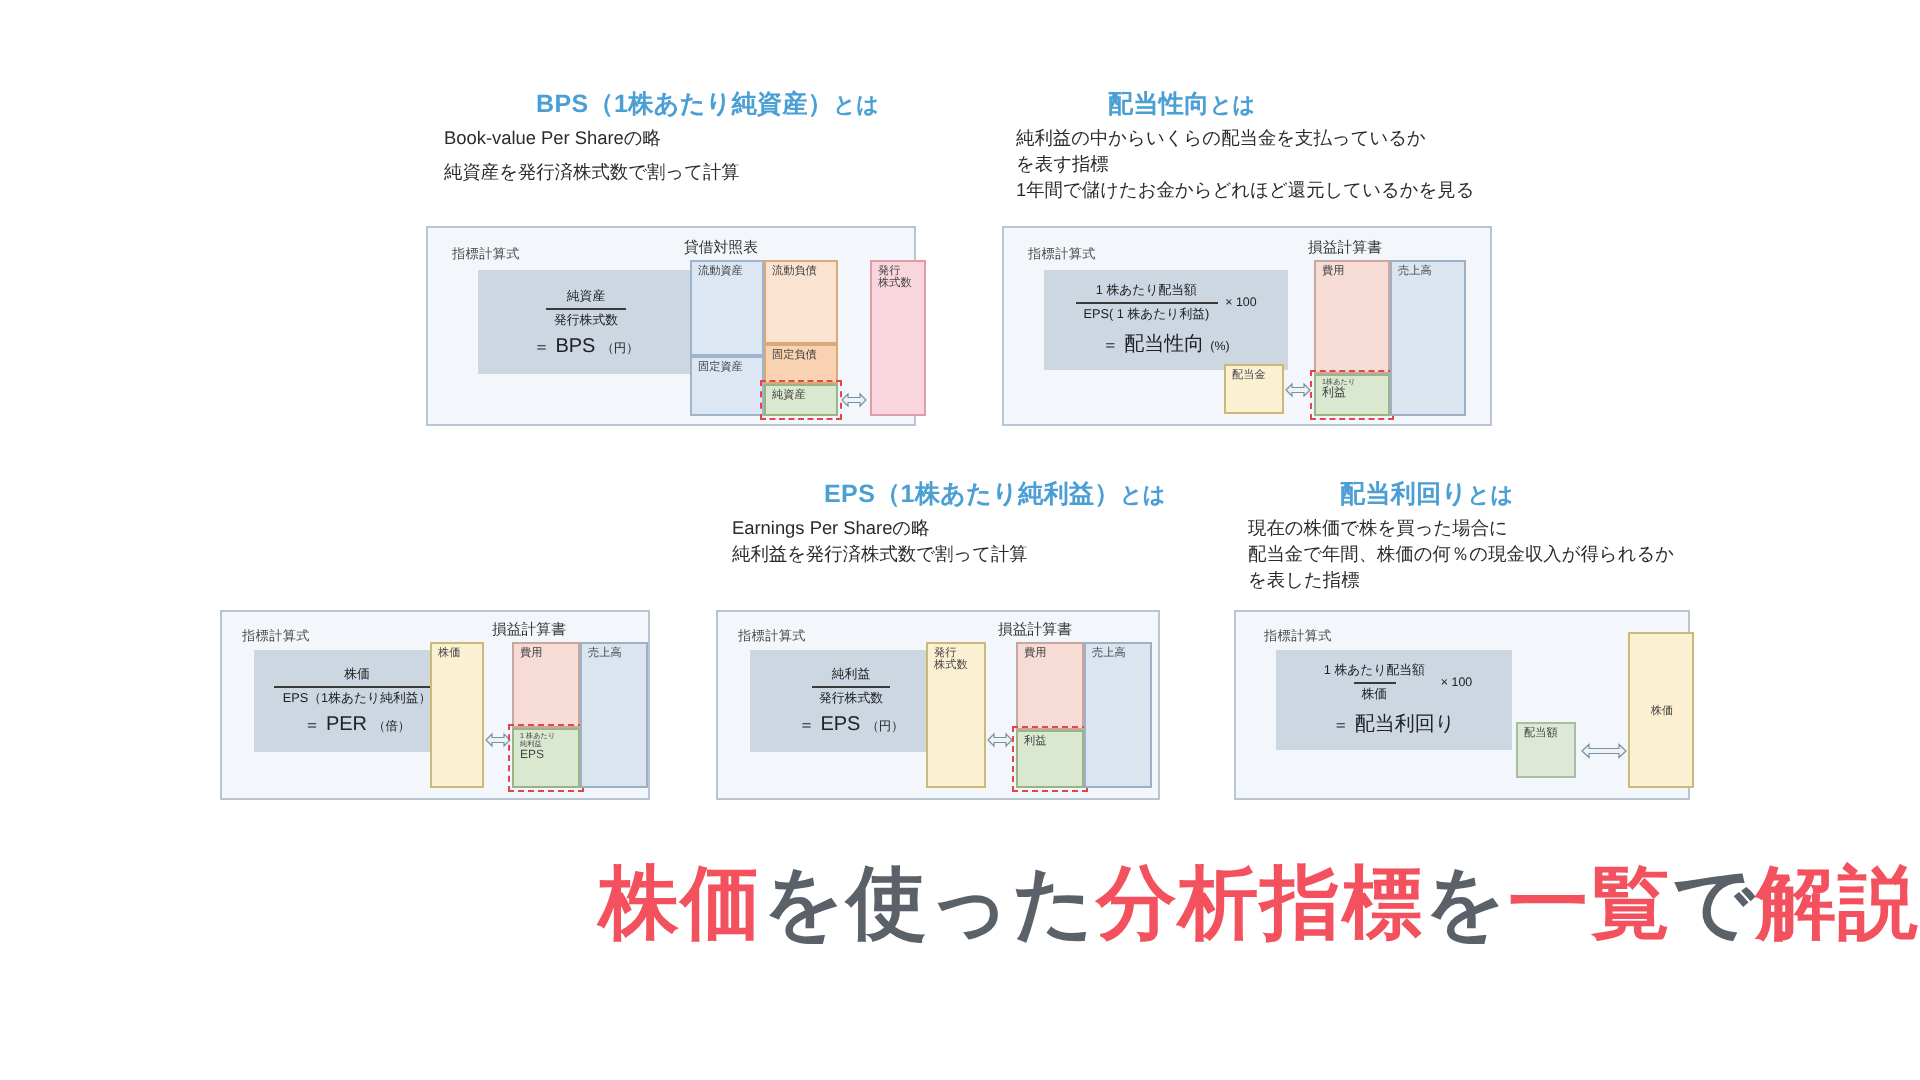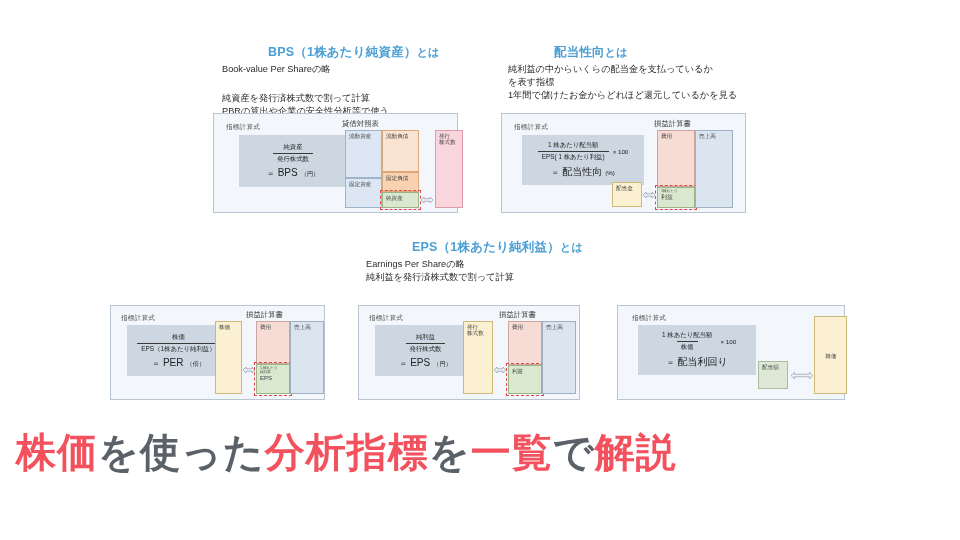--- a/index.html
+++ b/index.html
@@ -58,38 +58,37 @@
   .c-costs  { background:#f7dcd6; border:1px solid #c9a79f; }
   .c-sales  { background:#dbe5f0; border:1px solid #9fb0c5; }
 
   .dashed-hl { position:absolute; border:1px dashed #e0484a; pointer-events:none; }
 
   .arrow { position:absolute; color:#6d7f92; display:flex; align-items:center; justify-content:center; }
   .arrow svg { display:block; }
 
   
   .headline {
-    position:absolute; left:0; top:430px; width:960px; text-align:left;
+    position:absolute; left:0; top:430px; width:960px; text-align:right;
     font-size:40px; font-weight:700; letter-spacing:1px; line-height:1.1;
     font-family:"DejaVu Sans","Liberation Sans",sans-serif;
     padding-left:16px;
   }
   .hl-red { color:#f2515d; }
   .hl-gray { color:#5b6168; }
 </style>
 </head>
 <body>
 
 <div class="stage">
 
   <div class="sec" style="left:222px; top:45px;">
     <div class="sec-title"><span>BPS（1株あたり純資産）</span><span class="sub">とは</span></div>
     <div class="sec-desc">Book-value Per Shareの略</div>
-    <div class="sec-desc" style="margin-top:16px">純資産を発行済株式数で割って計算</div>
-    <div class="sec-desc" style="margin-top:0">PBRの算出や企業の安全性分析等で使う</div>
+    <div class="sec-desc" style="margin-top:4px">純資産を発行済株式数で割って計算</div>
   </div>
 
   <div class="panel" style="left:213px; top:113px; width:245px; height:100px;">
     <div class="panel-inner">
       <div class="formula-label" style="left:12px; top:9px;">指標計算式</div>
       <div class="formula-box" style="left:25px; top:21px; width:108px; height:52px;">
         <div class="fbody">
           <div class="frac">
             <div class="num">純資産</div>
             <div class="den">発行株式数</div>
@@ -243,20 +242,26 @@
           </svg>
       </div>
 
       <div class="blk c-costs" style="left:149px; top:15px; width:34px; height:44px;">費用</div>
       <div class="blk c-green" style="left:149px; top:59px; width:34px; height:29px;">利益</div>
       <div class="dashed-hl" style="left:147px; top:57px; width:38px; height:33px;"></div>
       <div class="blk c-sales" style="left:183px; top:15px; width:34px; height:73px;">売上高</div>
     </div>
   </div>
 
+  <div class="sec" style="left:624px; top:240px;">
+    <div class="sec-title"><span>配当利回り</span><span class="sub">とは</span></div>
+    <div class="sec-desc">現在の株価で株を買った場合に</div>
+    <div class="sec-desc" style="margin-top:0">配当金で年間、株価の何％の現金収入が得られるか</div>
+    <div class="sec-desc" style="margin-top:0">を表した指標</div>
+  </div>
 
   <div class="panel" style="left:617px; top:305px; width:228px; height:95px;">
     <div class="panel-inner">
       <div class="formula-label" style="left:14px; top:8px;">指標計算式</div>
       <div class="formula-box" style="left:20px; top:19px; width:118px; height:50px;">
         <div class="fbody">
           <div class="frac-wrap">
             <div class="frac">
               <div class="num">1 株あたり配当額</div>
               <div class="den">株価</div>

